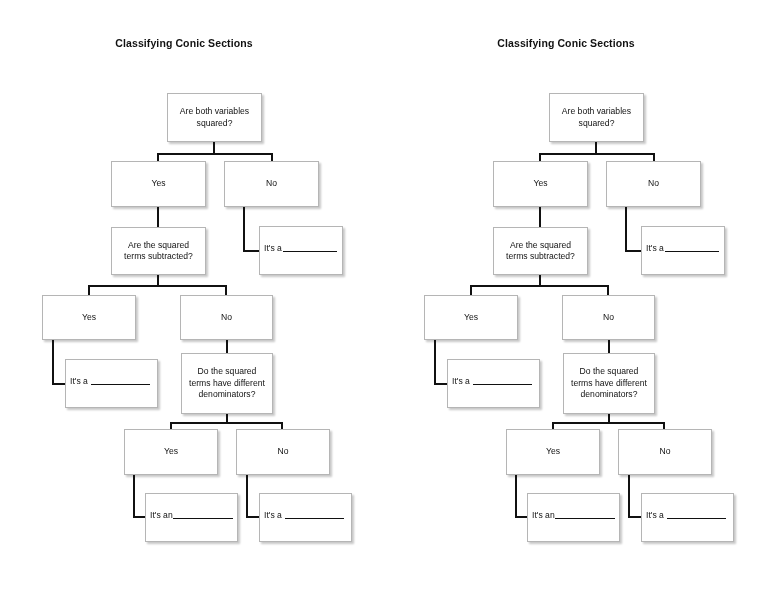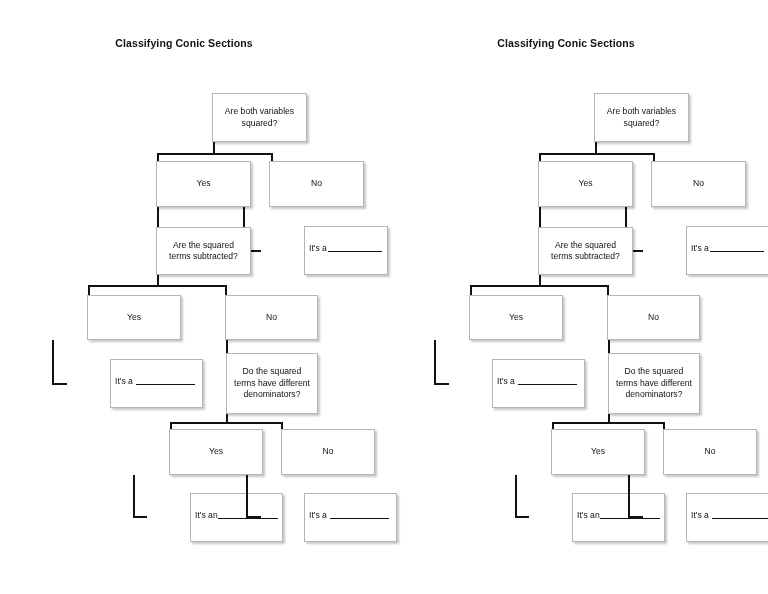--- a/index.html
+++ b/index.html
@@ -33,21 +33,20 @@
     box-shadow:1.5px 1.5px 2px rgba(0,0,0,.22);
     box-sizing:border-box;
     display:flex;
     align-items:center;
     justify-content:center;
     text-align:center;
     font-size:8.6px;
     color:#111111;
     line-height:11.5px;
     padding:2px 4px;
-    margin-left:45px;
   }
   .node .txt{display:block;width:100%;}
   .answer{justify-content:center;}
   .answer .lead{display:block;margin-bottom:3px;}
   .answer .blank{
     display:block;
     width:72%;
     margin:0 auto;
     border-bottom:1.3px solid #111111;
     height:1px;

